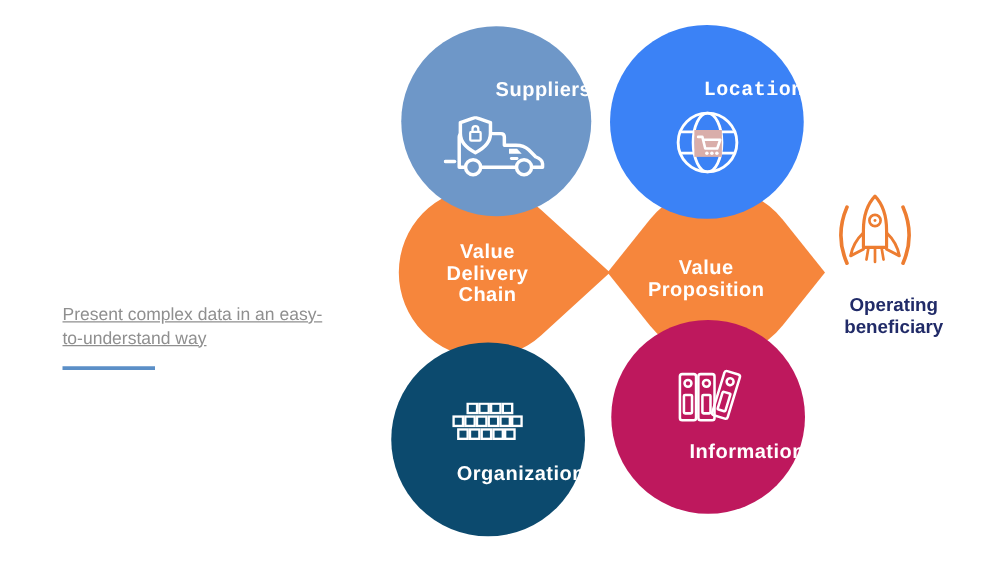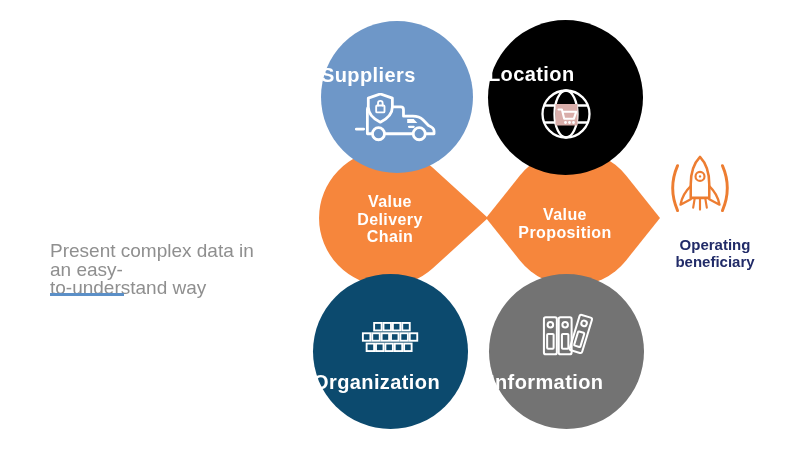--- a/index.html
+++ b/index.html
@@ -8,38 +8,38 @@
     font-family:"Liberation Sans", sans-serif;
   }
   
   .page-title{
     position:absolute;left:50px;top:162px;width:260px;
     font-size:30px;font-weight:bold;line-height:36px;letter-spacing:1px;
     color:#212B68;white-space:pre-line;
   }
   .page-subtitle{
     position:absolute;left:50px;top:242px;width:230px;
-    font-size:19px;line-height:18.5px;color:#8F8F8F;white-space:pre-line;
+    font-size:14px;line-height:18.5px;color:#8F8F8F;white-space:pre-line;text-decoration:underline;
   }
   .title-underline{
     position:absolute;left:50px;top:293px;width:74px;height:3px;background:#5B8FC7;
   }
   
   .connector-layer{position:absolute;left:0;top:0;z-index:1;}
   
   .node{position:absolute;border-radius:50%;z-index:2;}
   .node-label{
-    position:absolute;left:0;right:0;text-align:left;
-    color:#ffffff;font-size:20px;font-weight:bold;letter-spacing:.4px;
+    position:absolute;left:0;right:0;text-align:right;
+    color:#ffffff;font-size:16px;font-weight:bold;letter-spacing:.4px;
   }
   .node-icon{position:absolute;left:0;right:0;display:flex;justify-content:center;}
   .node-suppliers{left:321px;top:21px;width:152px;height:152px;background:#6E97C8;}
-  .node-location{left:488px;top:20px;width:155px;height:155px;background:#000000;}
+  .node-location{left:488px;top:20px;width:155px;height:155px;background:#3b82f6;font-family:Liberation Mono, monospace;}
   .node-organization{left:313px;top:274px;width:155px;height:155px;background:#0c4a6e;}
-  .node-information{left:489px;top:274px;width:155px;height:155px;background:#737373;}
+  .node-information{left:489px;top:256px;width:155px;height:155px;background:#be185d;}
   
   .connector-label{
     position:absolute;z-index:3;text-align:center;color:#ffffff;
     font-size:16px;font-weight:bold;line-height:17.5px;letter-spacing:.4px;white-space:pre-line;
   }
   .label-vdc{left:322px;top:193px;width:136px;}
   .label-vp{left:495px;top:206px;width:140px;}
   
   .rocket-wrap{position:absolute;left:664px;top:154px;z-index:3;}
   .customers-label{

